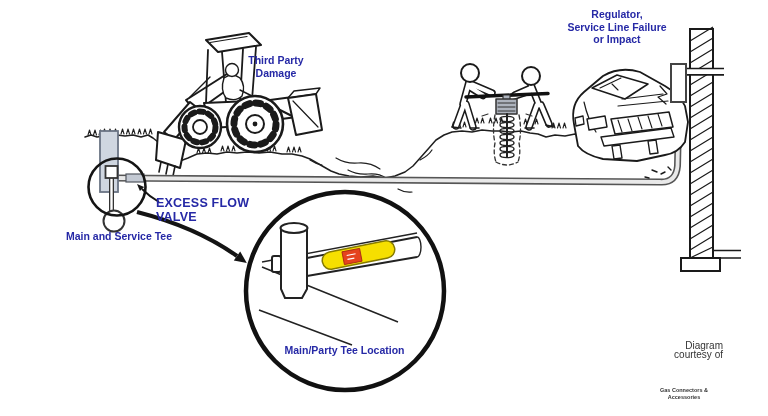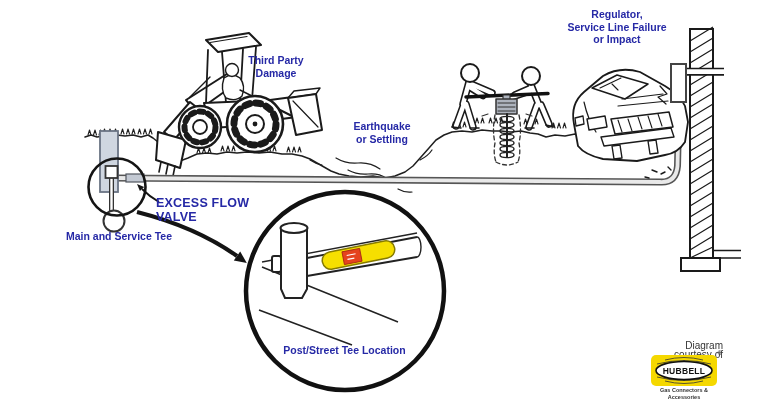--- a/index.html
+++ b/index.html
@@ -233,36 +233,23 @@
     <g>
       <path d="M281,228 L281,289 L285,298 L302,298 L307,289 L307,228" fill="#ffffff" stroke="#222" stroke-width="2"></path>
       <ellipse cx="294" cy="228" rx="13.5" ry="5" fill="#ffffff" stroke="#222" stroke-width="2"></ellipse>
       <rect x="272" y="256" width="9" height="16" rx="2" fill="#ffffff" stroke="#222" stroke-width="2"></rect>
     </g>
   </g>
 </svg>
 
 <div class="lbl right" style="left:237px;top:54px;width:78px;">Third Party
 Damage</div>
-<div class="lbl center" style="left:341px;top:120px;width:82px;">Earthquake
-or Settling</div>
 <div class="lbl right" style="left:552px;top:8px;width:130px;line-height:12.5px;">Regulator,
 Service Line Failure
 or Impact</div>
 <div class="lbl" style="left:66px;top:230px;width:120px;">Main and Service Tee</div>
 <div class="lbl big" style="left:156px;top:196px;width:130px;">EXCESS FLOW VALVE</div>
-<div class="lbl center" style="left:262px;top:344px;width:165px;">Post/Street Tee Location</div>
+<div class="lbl center" style="left:262px;top:344px;width:165px;">Main/Party Tee Location</div>
 
 <div class="credit-txt">Diagram courtesy of</div>
-<div class="logo-badge">
-  <svg width="66" height="31" viewBox="0 0 66 31">
-    <g fill="none" stroke="#333" stroke-width="0.8">
-      <path d="M6,9 Q33,2 60,9 M6,22 Q33,29 60,22 M14,5 Q33,0 52,5 M14,26 Q33,31 52,26"></path>
-      <path d="M20,6 Q17,15 20,25 M33,5 Q33,15 33,26 M46,6 Q49,15 46,25"></path>
-    </g>
-    <ellipse cx="33" cy="15.5" rx="28" ry="9" fill="#ffffff" stroke="#111" stroke-width="1.6"></ellipse>
-    <text x="33" y="18.5" text-anchor="middle" font-size="8.5" font-weight="bold" fill="#111" letter-spacing="0.3">HUBBELL</text>
-  </svg>
-  <span class="logo-reg">®</span>
+<div class="logo-sub">Gas Connectors &amp; Accessories</div>
+
 </div>
-<div class="logo-sub">Gas Connectors &amp; Accessories</div>
-
-</div>
 
 </body></html>

